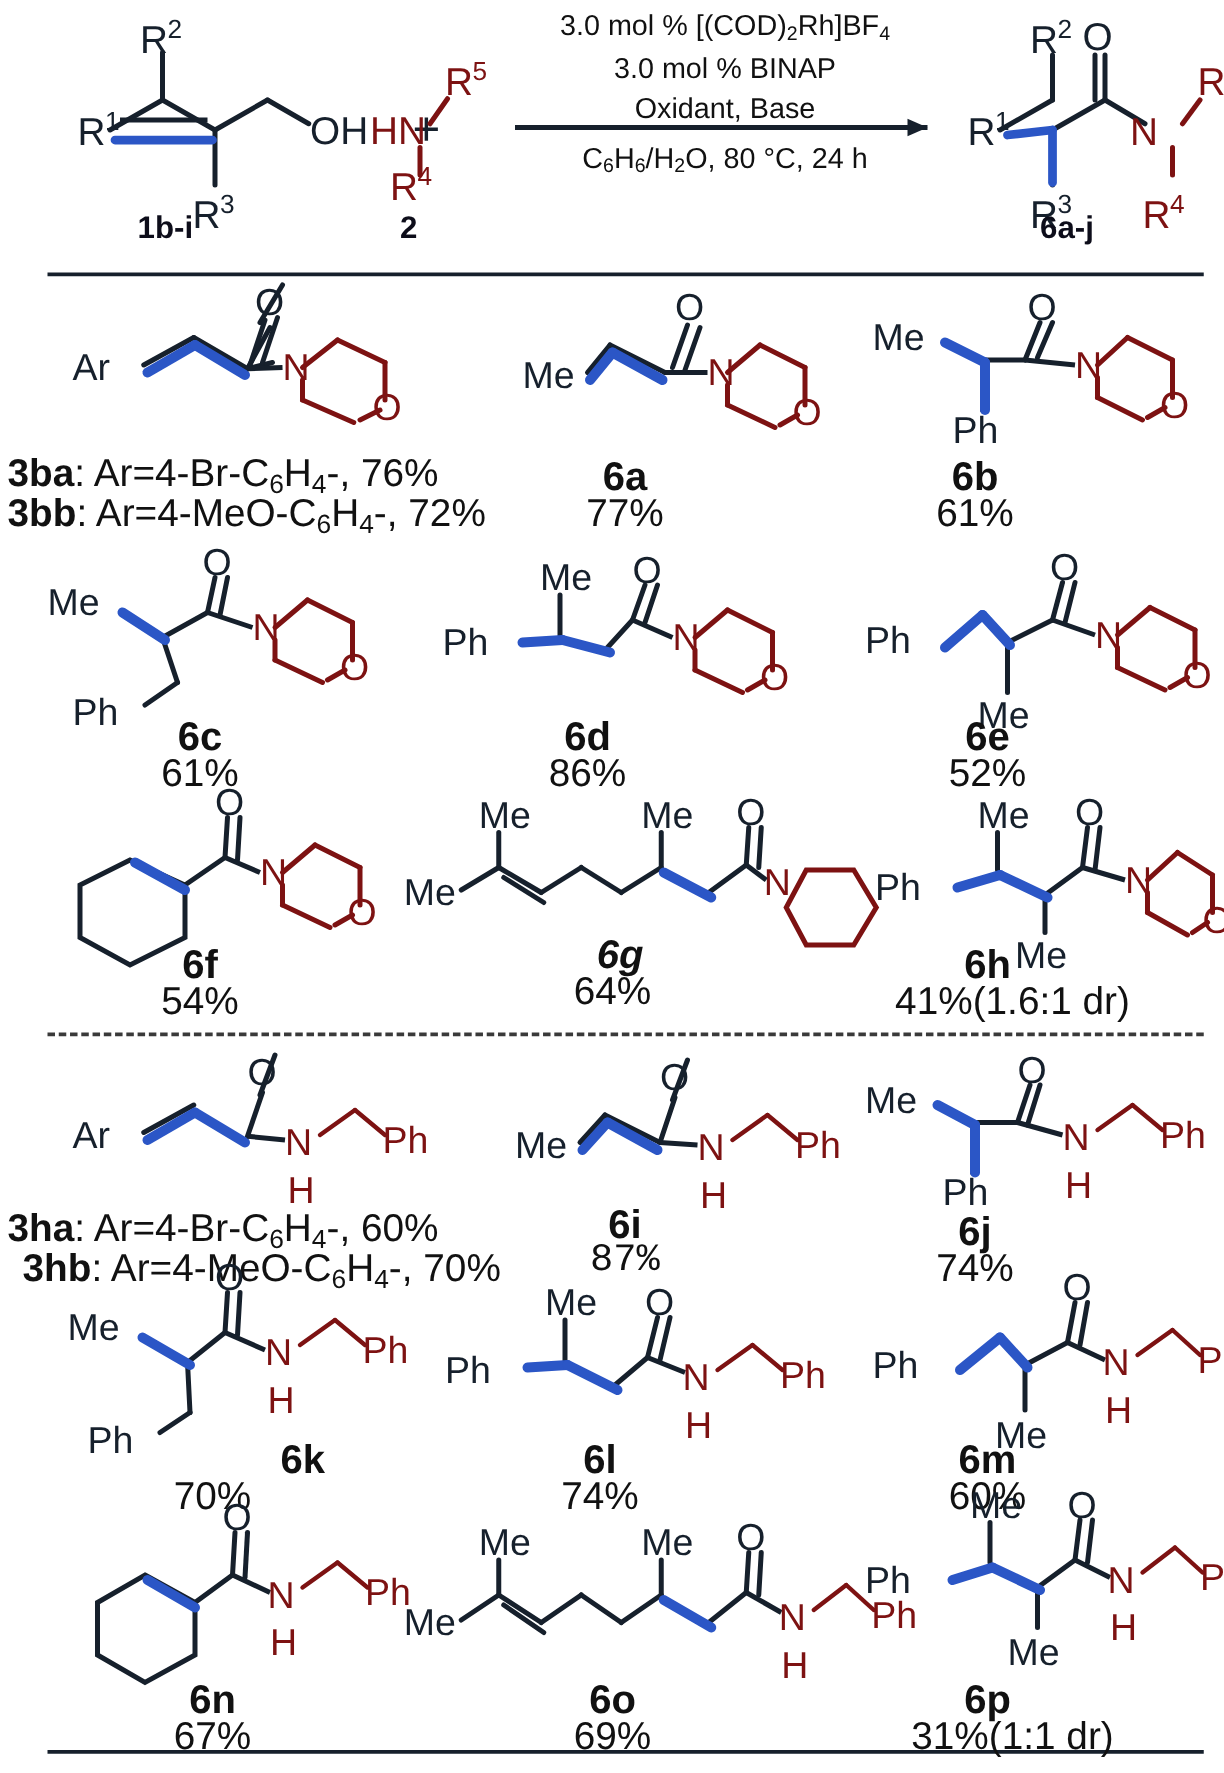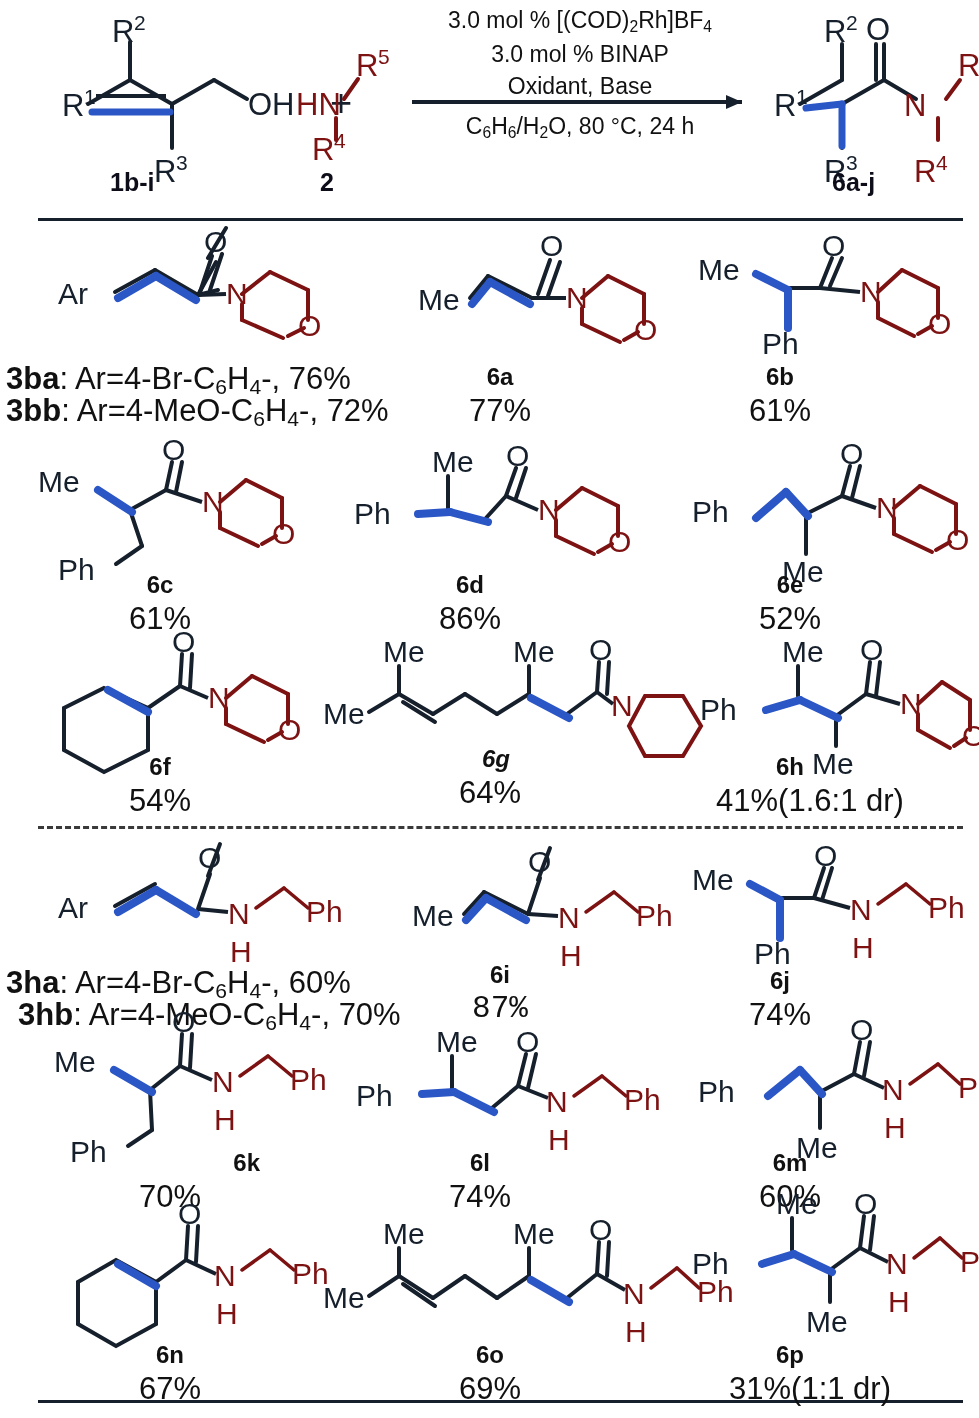--- a/index.html
+++ b/index.html
@@ -23,21 +23,21 @@
   }
   .cond sub{font-size:0.68em;vertical-align:-0.25em;}
 
   
   .cap{
     position:absolute;text-align:center;font-size:31px;color:#111;
     white-space:nowrap;line-height:1.22;
   }
   .cap b{font-weight:bold;}
   .cap sub{font-size:0.68em;vertical-align:-0.25em;}
-  .capbold{font-weight:bold;font-size:24px;}
+  .capbold{font-weight:bold;font-size:32px;}
 
   .lbl{position:absolute;font-size:25px;white-space:nowrap;}
   .lbl.bold{font-weight:bold;}
 </style>
 </head>
 <body>
 
 <div class="sheet">
 
   <div class="abs" style="left:0;top:0;width:979px;height:205px;">

